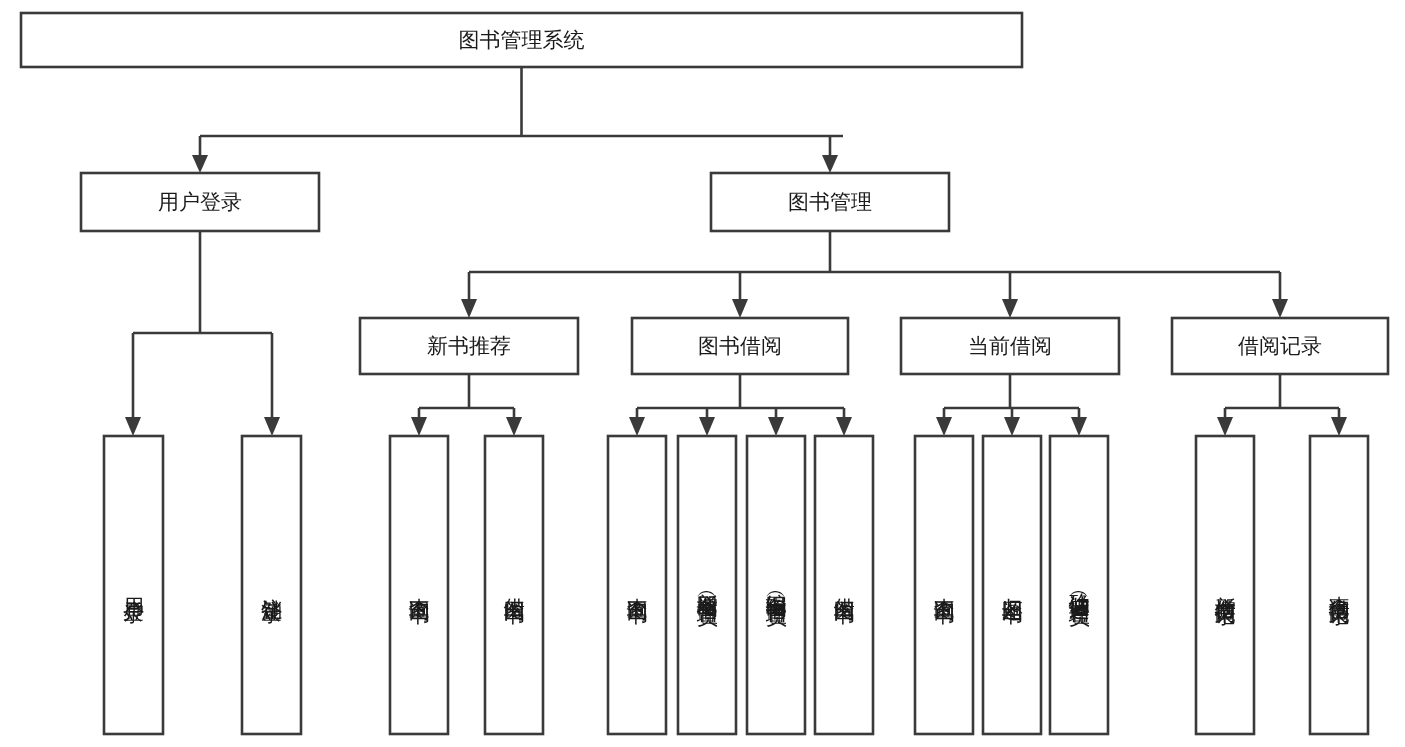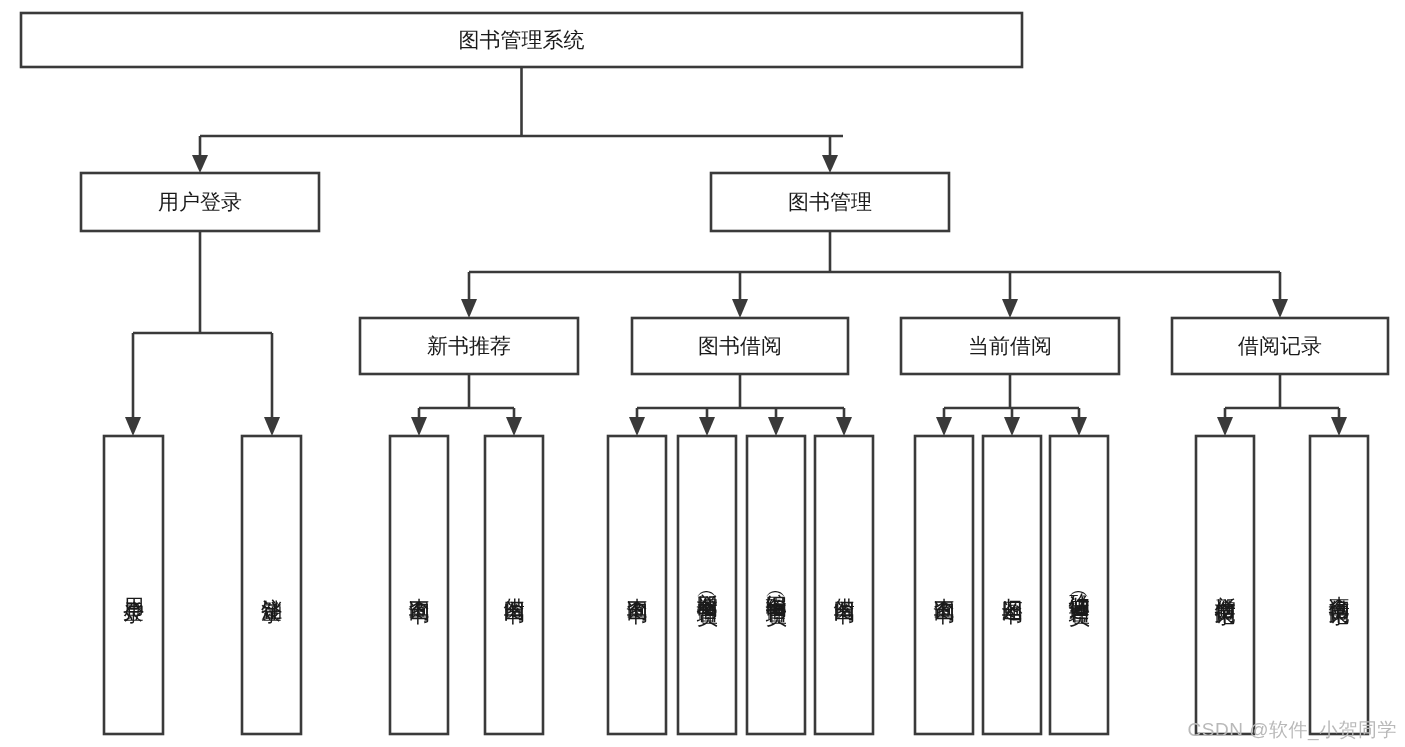--- a/index.html
+++ b/index.html
@@ -211,14 +211,13 @@
   <div class="leaf-label" style="left:608px; top:436px; width:58px; height:298px;">查询图书</div>
   <div class="leaf-label" style="left:678px; top:436px; width:58px; height:298px;">新增图书（管理员）</div>
   <div class="leaf-label" style="left:747px; top:436px; width:58px; height:298px;">编辑图书（管理员）</div>
   <div class="leaf-label" style="left:815px; top:436px; width:58px; height:298px;">借阅图书</div>
   <div class="leaf-label" style="left:915px; top:436px; width:58px; height:298px;">查询图书</div>
   <div class="leaf-label" style="left:983px; top:436px; width:58px; height:298px;">归还图书</div>
   <div class="leaf-label" style="left:1050px; top:436px; width:58px; height:298px;">确认归还（管理员）</div>
   <div class="leaf-label" style="left:1196px; top:436px; width:58px; height:298px;">新增借阅记录</div>
   <div class="leaf-label" style="left:1310px; top:436px; width:58px; height:298px;">查询借阅记录</div>
 
-  <div class="watermark">CSDN @软件_小贺同学</div>
 </div>
 
 </body></html>

